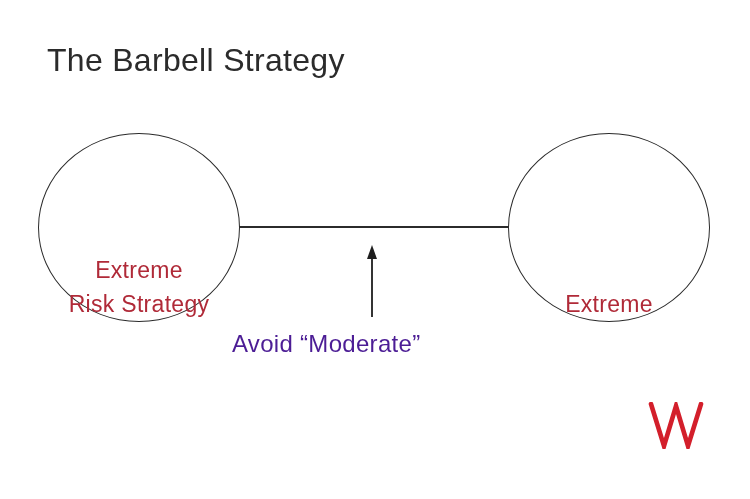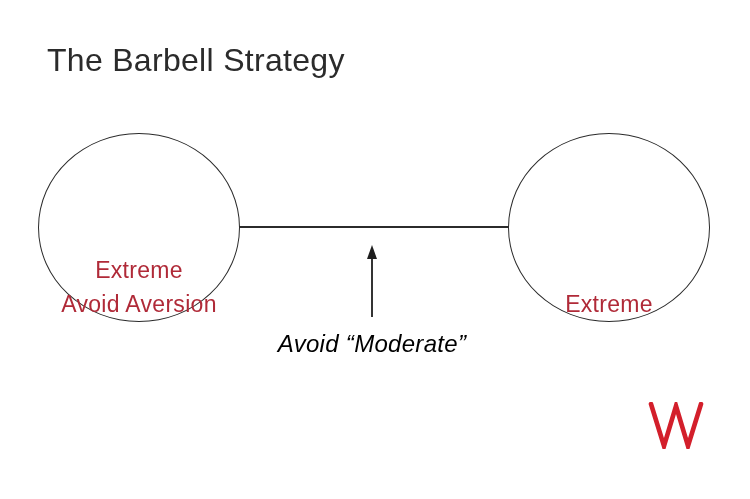--- a/index.html
+++ b/index.html
@@ -58,27 +58,26 @@
   .arrow {
     position: absolute;
     left: 364px;
     top: 245px;
   }
   .annotation {
     position: absolute;
     left: 232px;
     top: 326px;
     width: 280px;
-    text-align: center;
-    color: #000000;
+    text-align: left;
+    color: #4c1d95;
     font-size: 24px;
     font-weight: 300;
     line-height: 36px;
     letter-spacing: 0.3px;
-    font-style: italic;
   }
   .annotation span { display: block; }
   .logo {
     position: absolute;
     left: 648px;
     top: 402px;
   }
   .visually-hidden {
     position: absolute;
     width: 1px;
@@ -91,21 +90,21 @@
 </head>
 <body>
 
 <div class="canvas">
 
   <h1 class="title">The Barbell Strategy</h1>
 
   <div class="circle left">
     <div class="circle-label">
       <span>Extreme</span>
-      <span>Avoid Aversion</span>
+      <span>Risk Strategy</span>
     </div>
   </div>
 
   <div class="circle right">
     <div class="circle-label">
       <span>Extreme</span>
     </div>
   </div>
 
   <div class="bar"></div>

